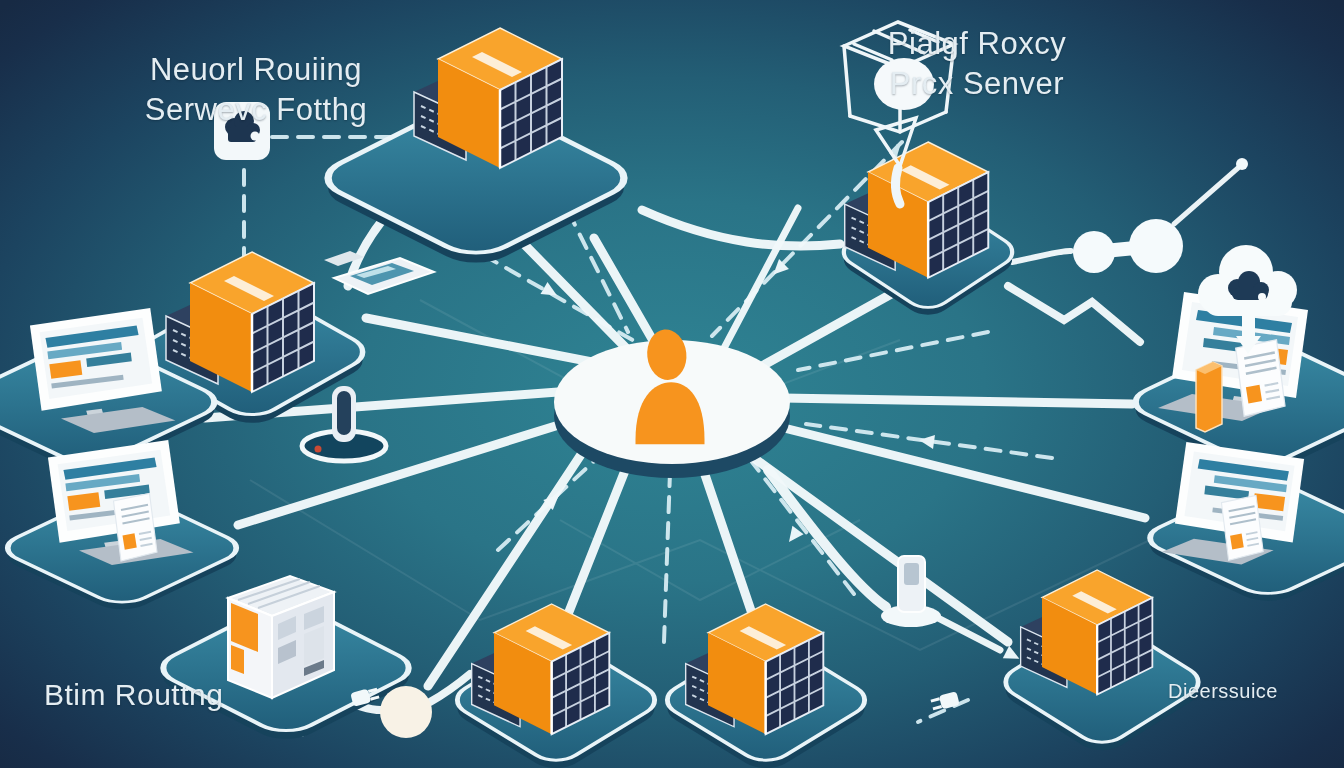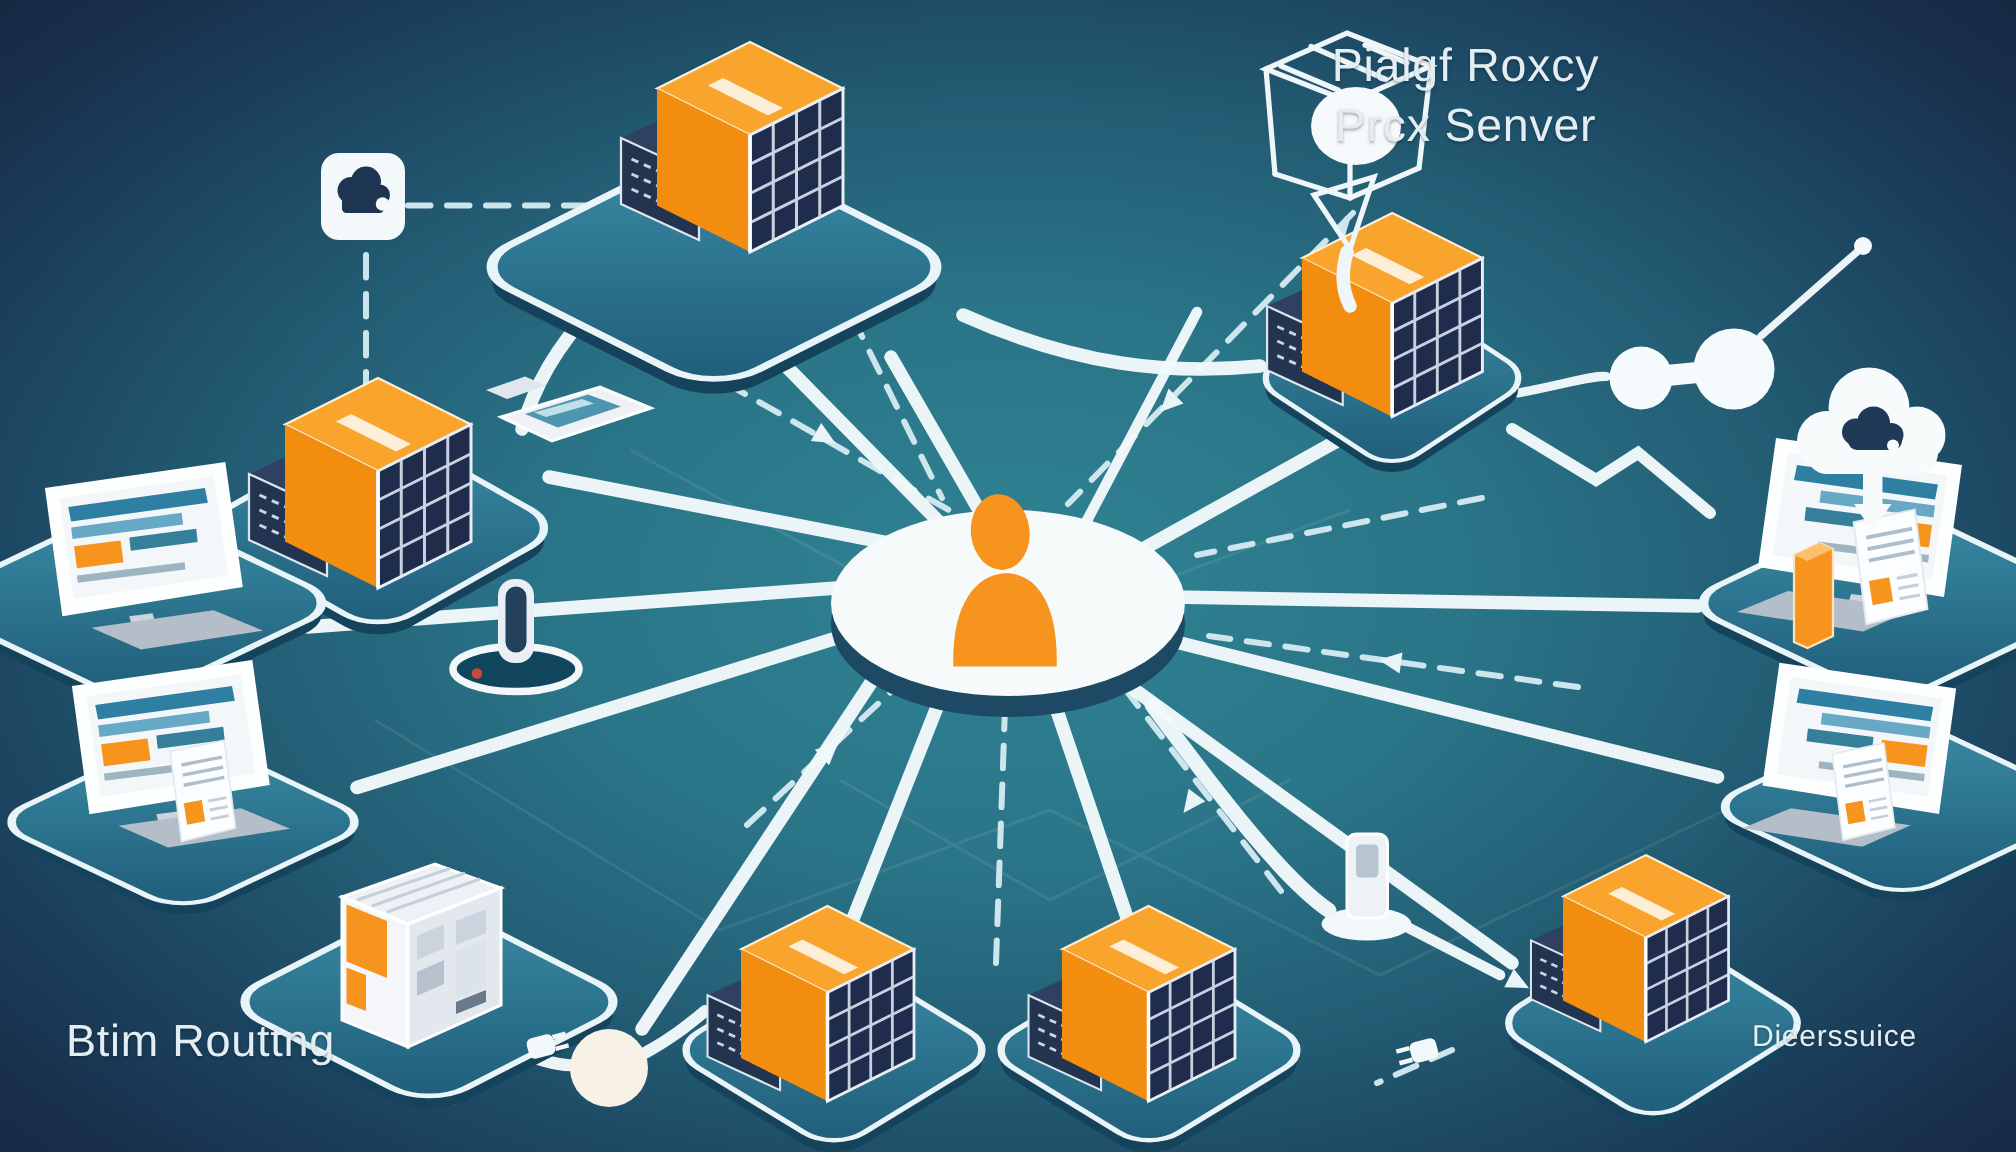--- a/index.html
+++ b/index.html
@@ -262,19 +262,23 @@
     <use href="#plug" transform="translate(958,698) rotate(165)"></use>
   </g>
 
   <g>
     <ellipse cx="672" cy="416" rx="118" ry="62" fill="#1D4964"></ellipse>
     <ellipse cx="672" cy="402" rx="118" ry="62" fill="#F7FAFA"></ellipse>
     <use href="#person" transform="translate(670,396) scale(1.15)"></use>
   </g>
 </svg>
 
+<div class="label tl">
+  <div>Neuorl Rouiing</div>
+  <div>Serwevc Fotthg</div>
+</div>
 <div class="label tr">
   <div>Pialgf Roxcy</div>
   <div>Prcx Senver</div>
 </div>
 <div class="label bl">Btim Routtng</div>
 <div class="label br">Dieerssuice</div>
 </div>
 
 </body></html>

